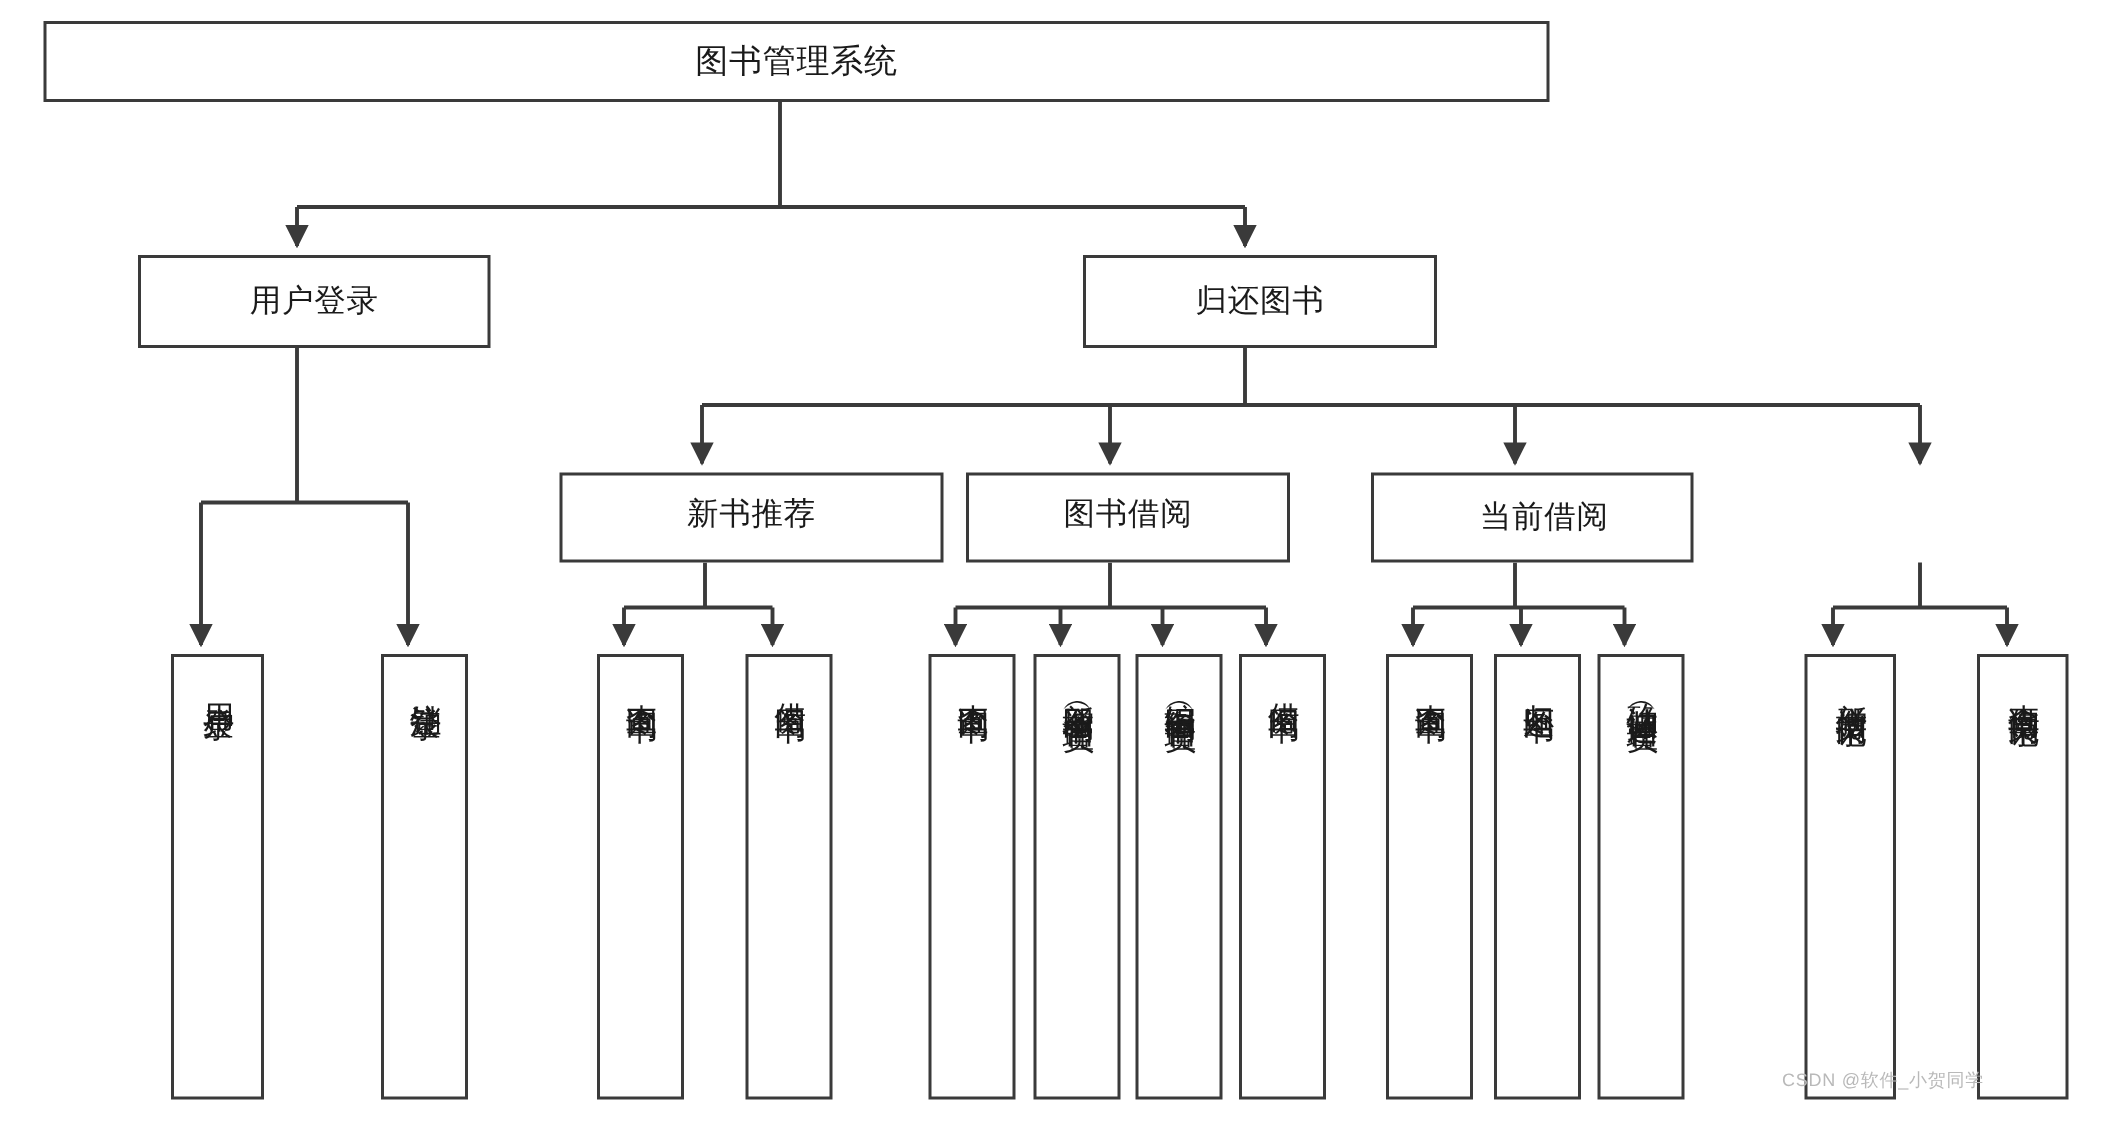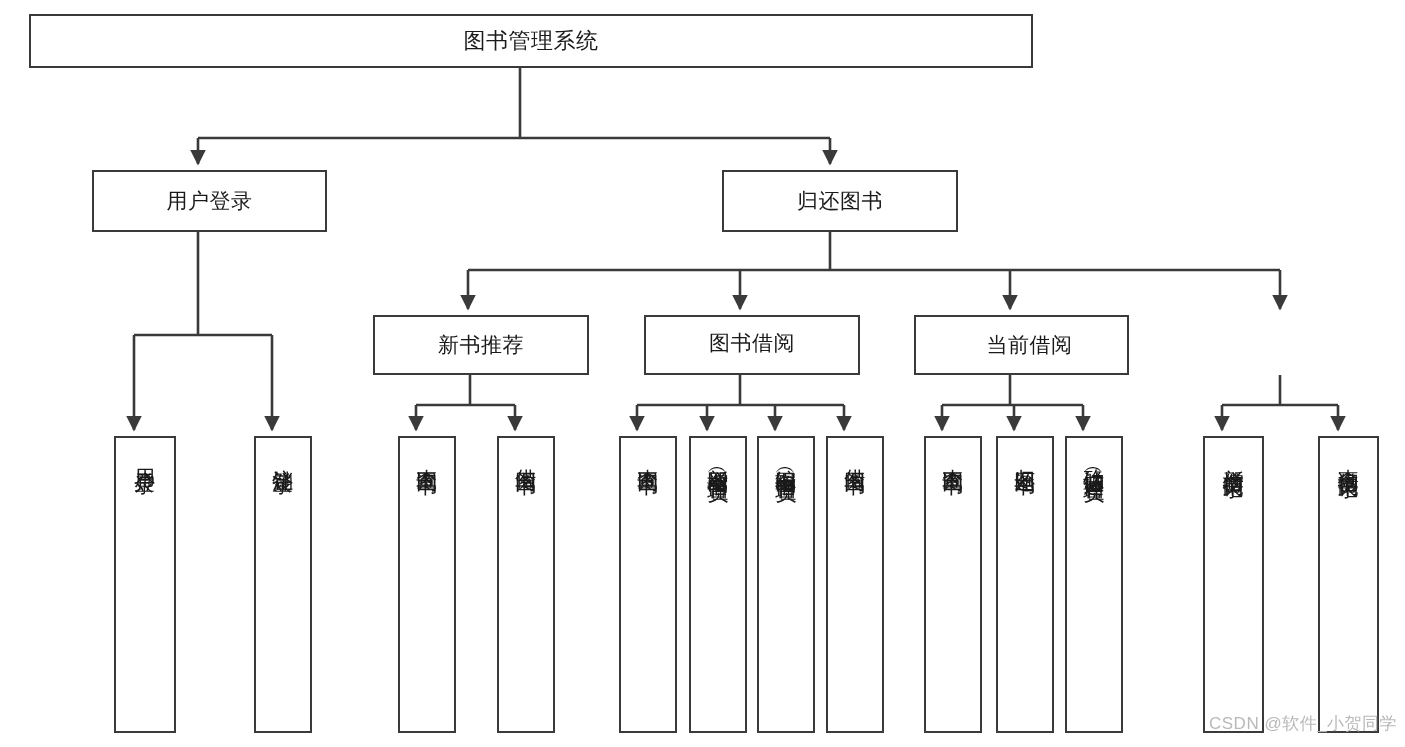--- a/index.html
+++ b/index.html
@@ -54,25 +54,24 @@
     line-height: 1.22;
     letter-spacing: 2px;
     white-space: normal;
     max-height: 280px;
   }
   .node.root .label { font-size: 22px; }
   .watermark {
     position: absolute;
     left: 1188px;
     top: 712px;
-    font-size: 17px;
+    font-size: 12px;
     color: #b9b9b9;
     white-space: nowrap;
     letter-spacing: 0.5px;
-    margin-left: 21px;
   }
 </style>
 </head>
 <body>
 
 <div id="canvas">
 
   <svg class="connectors" viewBox="0 0 1405 747" xmlns="http://www.w3.org/2000/svg">
     <defs>
       <marker id="arrow" viewBox="0 0 10 10" refX="9" refY="5" markerWidth="6" markerHeight="6" orient="auto-start-reverse">
@@ -128,21 +127,21 @@
     <span class="label">图书管理系统</span>
   </div>
 
   <div class="node" id="node-l2-0" style="left: 81px; top: 170px; width: 235px; height: 62px;">
     <span class="label">用户登录</span>
   </div>
   <div class="node" id="node-l2-1" style="left: 711px; top: 170px; width: 236px; height: 62px;">
     <span class="label">归还图书</span>
   </div>
 
-  <div class="node" id="node-l3-0" style="left: 362px; top: 315px; width: 216px; height: 60px;">
+  <div class="node" id="node-l3-0" style="left: 362px; top: 315px; width: 256px; height: 60px; font-family: Liberation Mono, monospace;">
     <span class="label">新书推荐</span>
   </div>
   <div class="node" id="node-l3-1" style="left: 633px; top: 315px; width: 216px; height: 60px; font-family: Liberation Mono, monospace;">
     <span class="label">图书借阅</span>
   </div>
   <div class="node" id="node-l3-2" style="left: 903px; top: 315px; width: 215px; height: 60px; padding-left: 16px;">
     <span class="label">当前借阅</span>
   </div>
 
   <div class="node vert" id="node-leaf-0" style="left: 103px; top: 436px; width: 62px; height: 297px;">

